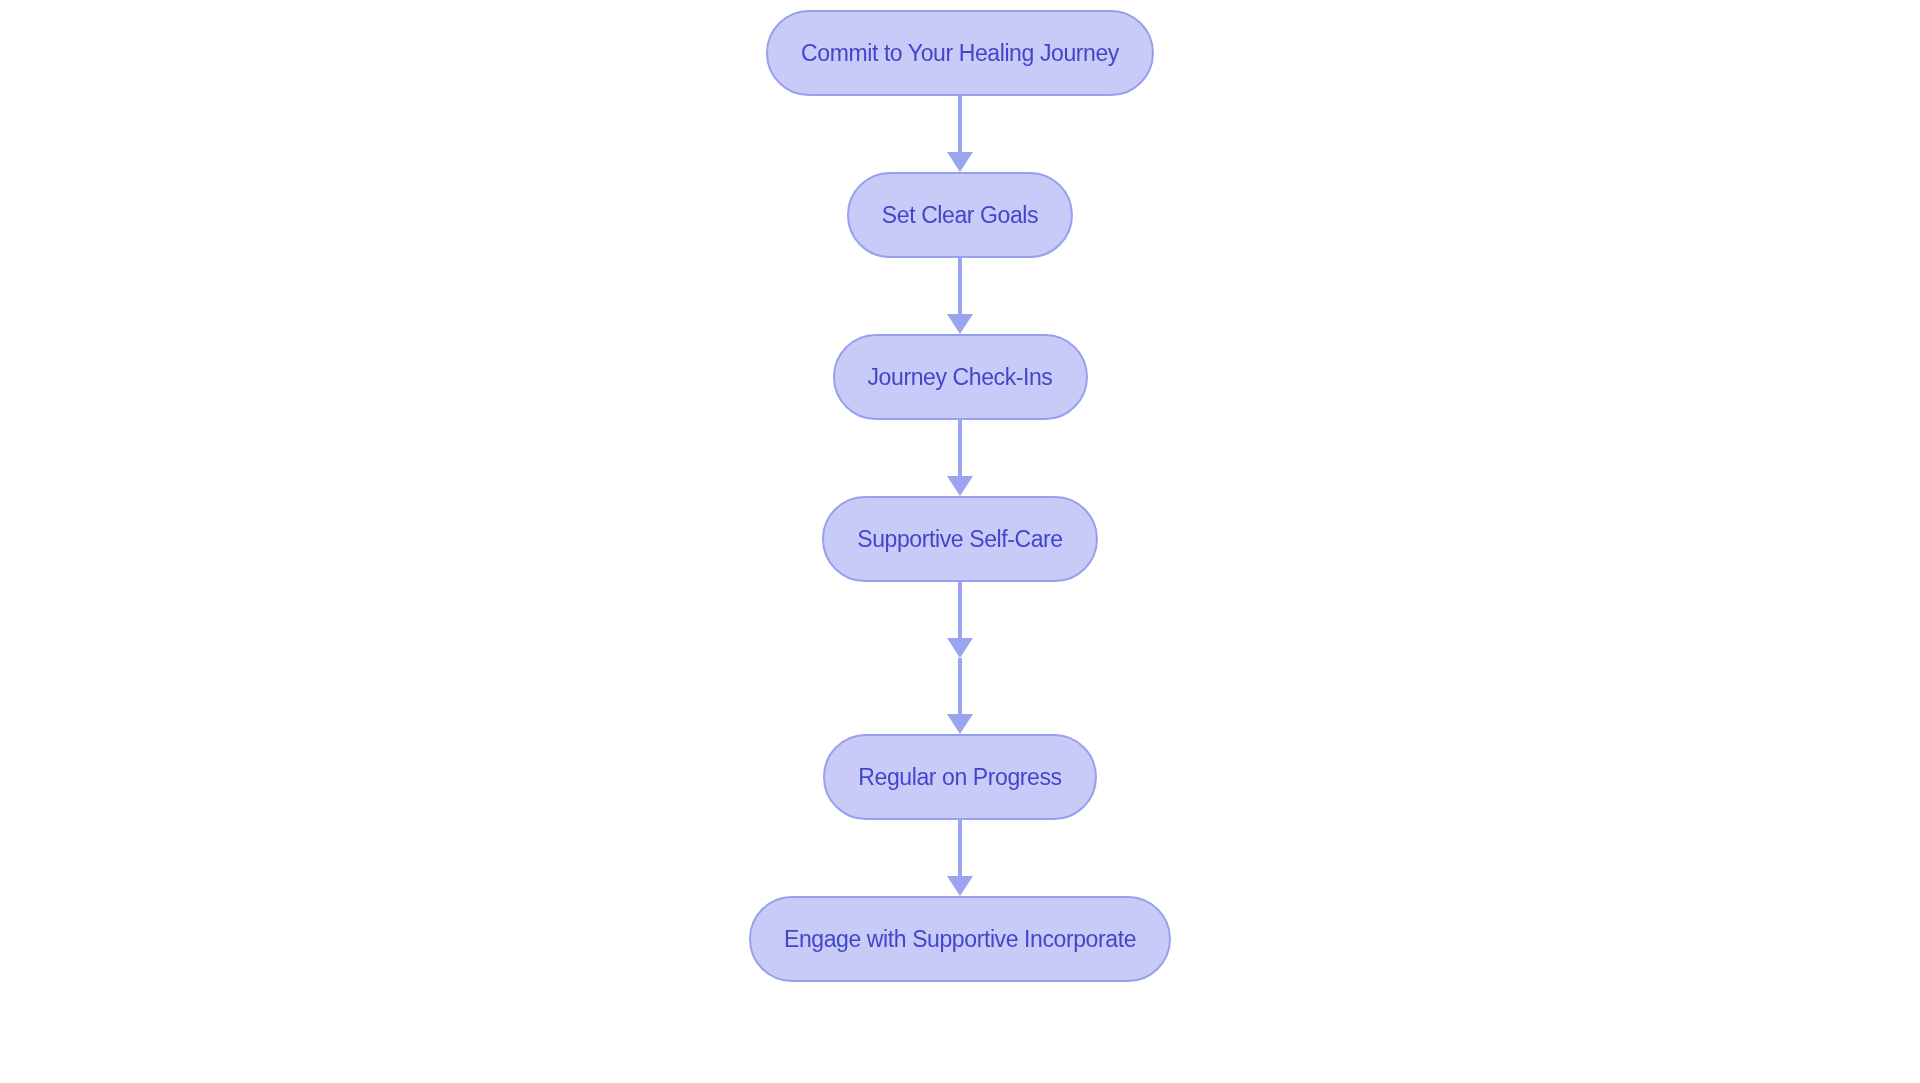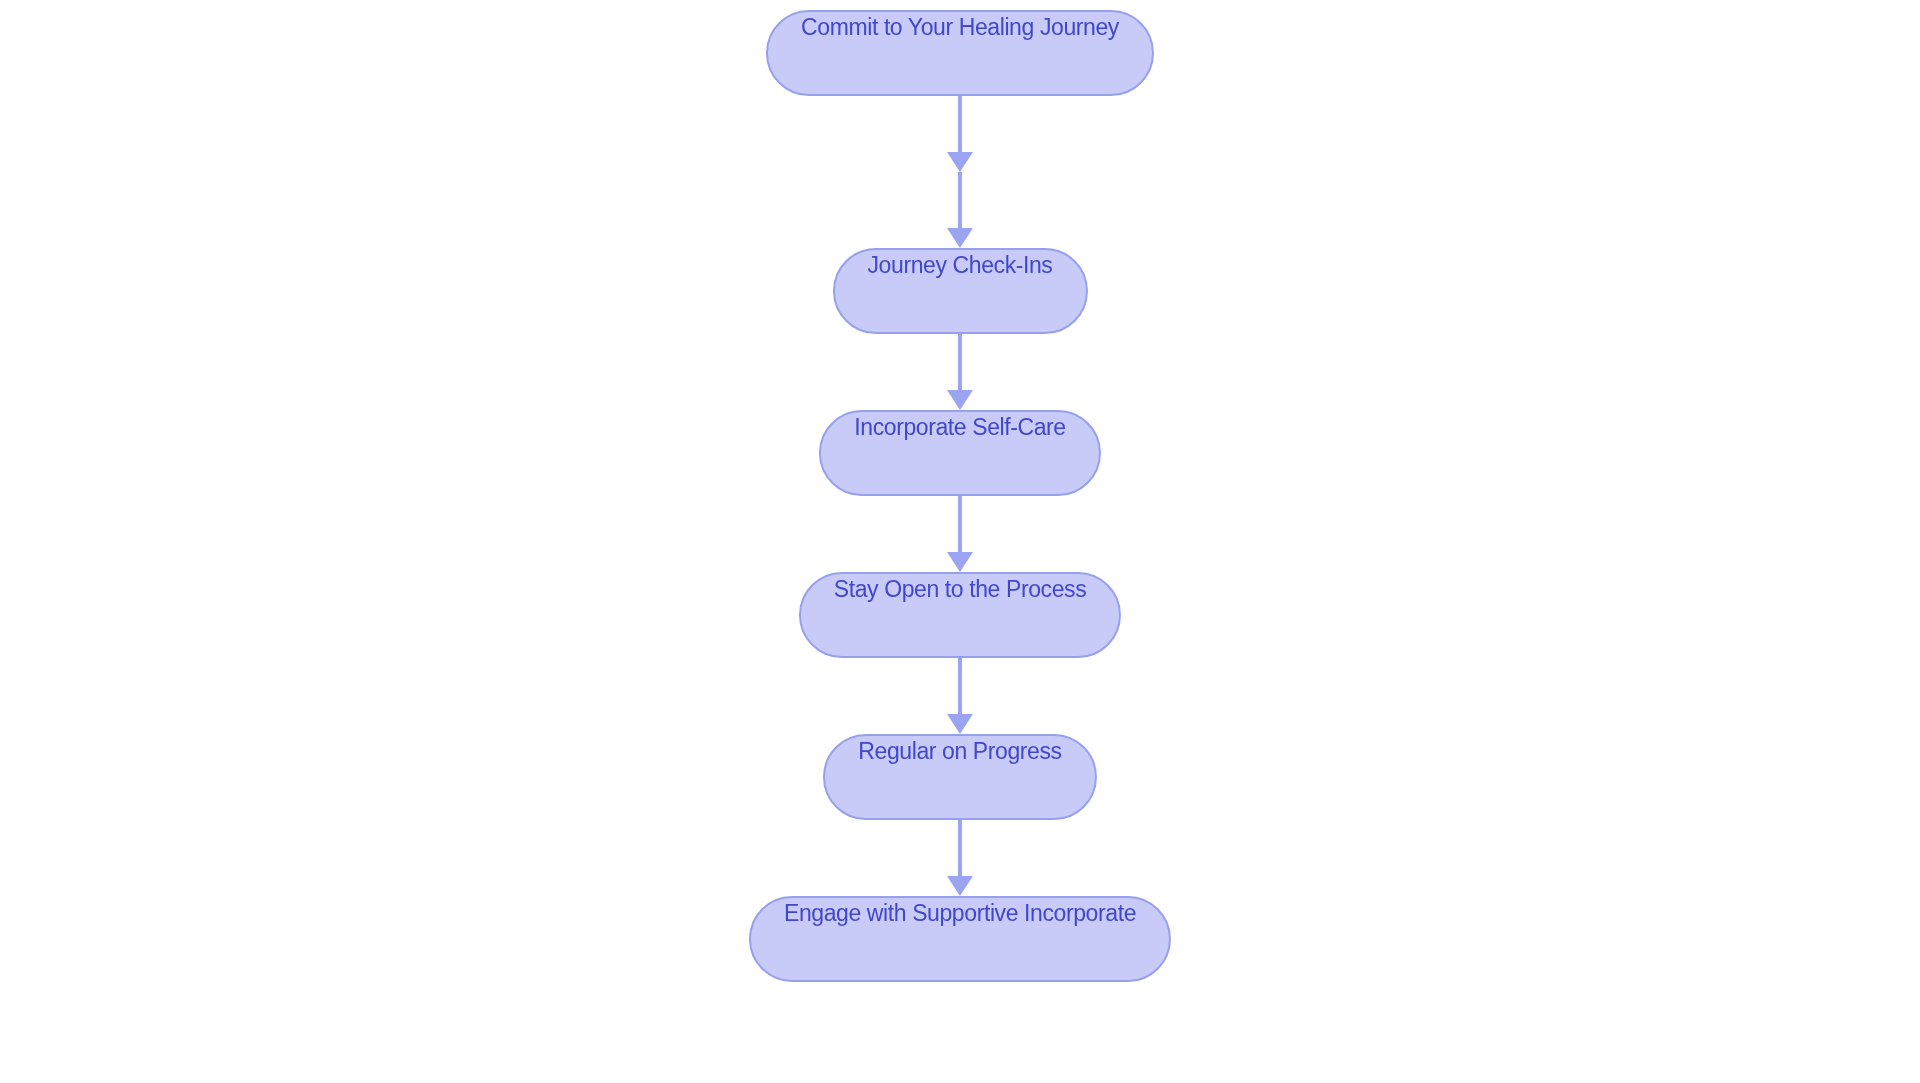--- a/index.html
+++ b/index.html
@@ -28,21 +28,21 @@
     top: 10px;
     left: 50%;
     transform: translateX(-50%);
     display: flex;
     flex-direction: column;
     align-items: center;
   }
   .node {
     height: 86px;
     display: inline-flex;
-    align-items: flex-start;
+    align-items: center;
     justify-content: center;
     padding: 4px 33px;
     border-radius: 43px;
     background: var(--node-fill);
     border: 2px solid var(--node-border);
     white-space: nowrap;
   }
   .node .label {
     font-size: 23px;
     letter-spacing: -0.4px;
@@ -69,53 +69,53 @@
       <span class="label">Commit to Your Healing Journey</span>
     </div>
 
     <div class="connector">
       <svg width="26" height="76" viewBox="0 0 26 76">
         <rect x="11" y="0" width="4" height="58" fill="currentColor"></rect>
         <polygon points="0,56 26,56 13,76" fill="currentColor"></polygon>
       </svg>
     </div>
 
+    <div class="node">
+      <span class="label">Set Clear Goals</span>
+    </div>
 
     <div class="connector">
       <svg width="26" height="76" viewBox="0 0 26 76">
         <rect x="11" y="0" width="4" height="58" fill="currentColor"></rect>
         <polygon points="0,56 26,56 13,76" fill="currentColor"></polygon>
       </svg>
     </div>
 
     <div class="node">
       <span class="label">Journey Check-Ins</span>
     </div>
 
     <div class="connector">
       <svg width="26" height="76" viewBox="0 0 26 76">
         <rect x="11" y="0" width="4" height="58" fill="currentColor"></rect>
         <polygon points="0,56 26,56 13,76" fill="currentColor"></polygon>
       </svg>
     </div>
 
     <div class="node">
-      <span class="label">Incorporate Self-Care</span>
+      <span class="label">Supportive Self-Care</span>
     </div>
 
     <div class="connector">
       <svg width="26" height="76" viewBox="0 0 26 76">
         <rect x="11" y="0" width="4" height="58" fill="currentColor"></rect>
         <polygon points="0,56 26,56 13,76" fill="currentColor"></polygon>
       </svg>
     </div>
 
-    <div class="node">
-      <span class="label">Stay Open to the Process</span>
-    </div>
 
     <div class="connector">
       <svg width="26" height="76" viewBox="0 0 26 76">
         <rect x="11" y="0" width="4" height="58" fill="currentColor"></rect>
         <polygon points="0,56 26,56 13,76" fill="currentColor"></polygon>
       </svg>
     </div>
 
     <div class="node">
       <span class="label">Regular on Progress</span>

